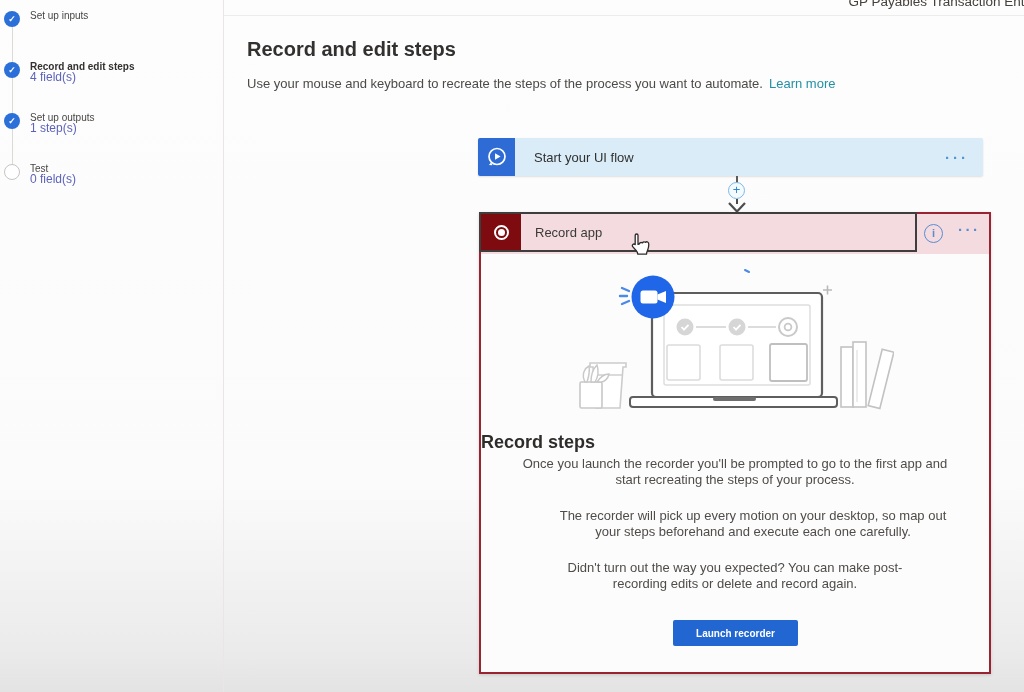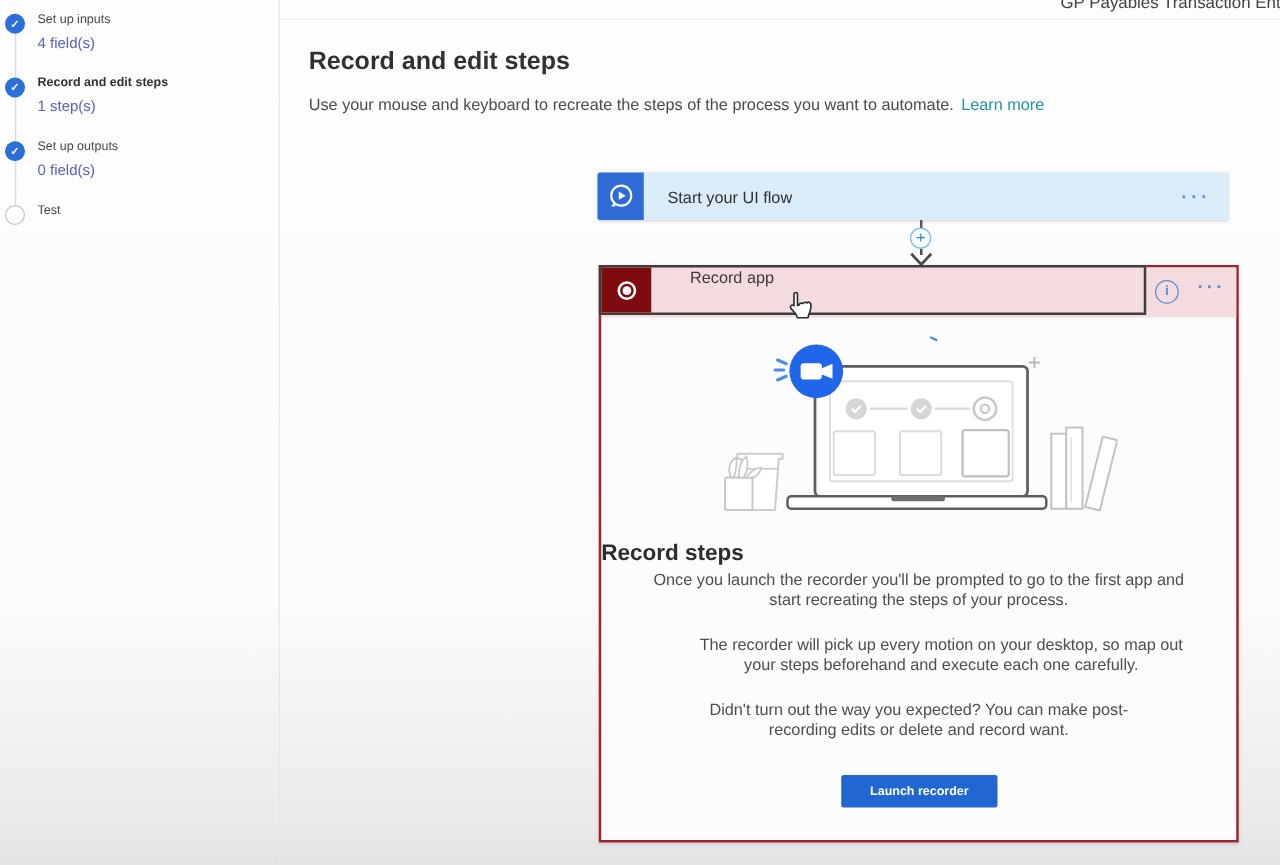--- a/index.html
+++ b/index.html
@@ -17,21 +17,21 @@
 
   
   .stepper { position:absolute; top:0; left:0; width:222px; height:260px; }
   .stepper-line { position:absolute; left:12px; top:20px; height:152px; width:1px; background:#dcdad8; }
   .step-circle { position:absolute; left:4px; width:16px; height:16px; border-radius:50%;
     display:flex; align-items:center; justify-content:center; z-index:2; }
   .step-circle.done { background:#2b6fd9; color:#fff; font-size:9px; font-weight:bold; }
   .step-circle.todo { background:#fff; border:1.5px solid #c7c5c3; }
   .step-label { position:absolute; left:30px; font-size:10px; color:#494745; white-space:nowrap; cursor:default; }
   .step-label.active { font-weight:bold; color:#323130; }
-  .step-sub { position:absolute; left:30px; font-size:12px; color:#5c62bb; white-space:nowrap; }
+  .step-sub { position:absolute; left:30px; font-size:12px; color:#5c62bb; white-space:nowrap;margin-top:43px; }
 
   
   .page-title { position:absolute; left:247px; top:38px; font-size:20px; font-weight:600; color:#323130; }
   .page-subtitle { position:absolute; left:247px; top:76px; font-size:13px; color:#4d4a47; white-space:nowrap; }
   .learn-more { color:#2191a4; cursor:pointer; margin-left:6px; }
 
   
   .trigger-card { position:absolute; left:478px; top:138px; width:505px; height:38px;
     background:#d9ecf8; border-radius:2px; box-shadow:0 1px 2px rgba(0,0,0,.12); display:flex; align-items:center; }
   .trigger-icon-box { width:37px; height:38px; background:#2e6bd5; border-radius:2px 0 0 2px;
@@ -44,21 +44,21 @@
   .insert-step { position:absolute; left:728px; top:182px; width:17px; height:17px; border-radius:50%;
     background:#f4fbff; border:1.5px solid #7cb9e8; color:#2e86d2; font-size:13px; line-height:14px;
     text-align:center; cursor:pointer; z-index:2; }
   .connector-arrow { position:absolute; left:726px; top:199px; }
 
   
   .record-card { position:absolute; left:479px; top:212px; width:512px; height:462px;
     border:2px solid #992331; background:#fdfcfc; box-shadow:0 1px 3px rgba(0,0,0,.15); }
   .record-header { position:absolute; left:0; top:0; right:0; height:40px; background:#f3dbdf; }
   .record-titlebox { position:absolute; left:-2px; top:-2px; width:438px; height:40px;
-    border:2px solid #3f3e3d; background:#f3dbdf; display:flex; cursor:text;gap:17px; }
+    border:2px solid #3f3e3d; background:#f3dbdf; display:flex; align-items:center; cursor:text; }
   .record-icon-box { width:40px; height:36px; background:#7e0b10; display:flex; align-items:center; justify-content:center; flex:0 0 auto; }
   .record-ring { width:15px; height:15px; border:2px solid #fff; border-radius:50%; display:flex; align-items:center; justify-content:center; }
   .record-dot { width:7px; height:7px; background:#fff; border-radius:50%; }
   .record-title { font-size:13px; color:#3c3a39; margin-left:14px; }
   .info-icon { position:absolute; left:443px; top:10px; width:19px; height:19px; border:1.6px solid #5b8bd2;
     border-radius:50%; color:#5b8bd2; font-size:11px; font-weight:bold; text-align:center; line-height:16px; cursor:pointer; }
   .record-menu { position:absolute; left:477px; top:7px; font-size:15px; font-weight:bold; color:#5b8bd2; letter-spacing:2.5px; cursor:pointer; }
 
   
   .panel-heading { position:absolute; left:0; right:0; top:218px; text-align:left; font-size:18px; font-weight:bold; color:#2e2d2c; }
@@ -185,20 +185,20 @@
     <path d="M249 30 h9 M253.5 25.5 v9" stroke="#b9b9b9" stroke-width="1.6"></path>
 
     <circle cx="79" cy="37" r="21.5" fill="#2066e8"></circle>
     <rect x="66.5" y="30.5" width="17" height="13" rx="2.5" fill="#fff"></rect>
     <path d="M83.5 34.5 l8.5 -3.5 v12 l-8.5 -3.5 z" fill="#fff"></path>
   </svg>
 
   <div class="panel-heading">Record steps</div>
   <div class="panel-p p1"><span>Once you launch the recorder you'll be prompted to go to the first app and start recreating the steps of your process.</span></div>
   <div class="panel-p p2"><span>The recorder will pick up every motion on your desktop, so map out your steps beforehand and execute each one carefully.</span></div>
-  <div class="panel-p p3"><span>Didn't turn out the way you expected? You can make post-recording edits or delete and record want.</span></div>
+  <div class="panel-p p3"><span>Didn't turn out the way you expected? You can make post-recording edits or delete and record again.</span></div>
 
   <button class="launch-btn">Launch recorder</button>
 </div>
 
 <svg class="cursor" width="22" height="28" viewBox="0 0 22 28">
   <path d="M7.2 4.2 c0-1.6 2.8-1.6 2.8 0 V13.4 l1.2-.3 c.2-1.1 1.3-1.8 2.4-1.5 l.9.25 c.4-.8 1.4-1.2 2.3-.85 l.8.3 c.5-.55 1.4-.7 2.1-.25 1 .6 1.15 1.1 1.1 2.4 -.1 2.1-.4 3.7-1 5.4 -.7 1.8-1.3 2.7-1.3 4.3 H9.8 c0-1.3-.5-2.2-1.5-3.4 L4.9 15.9 c-1.7-1.9.8-3.8 2.3-2.3 z" fill="#fff" stroke="#2b2b2b" stroke-width="1.3" stroke-linejoin="round"></path>
 </svg>
 
 </body></html>

